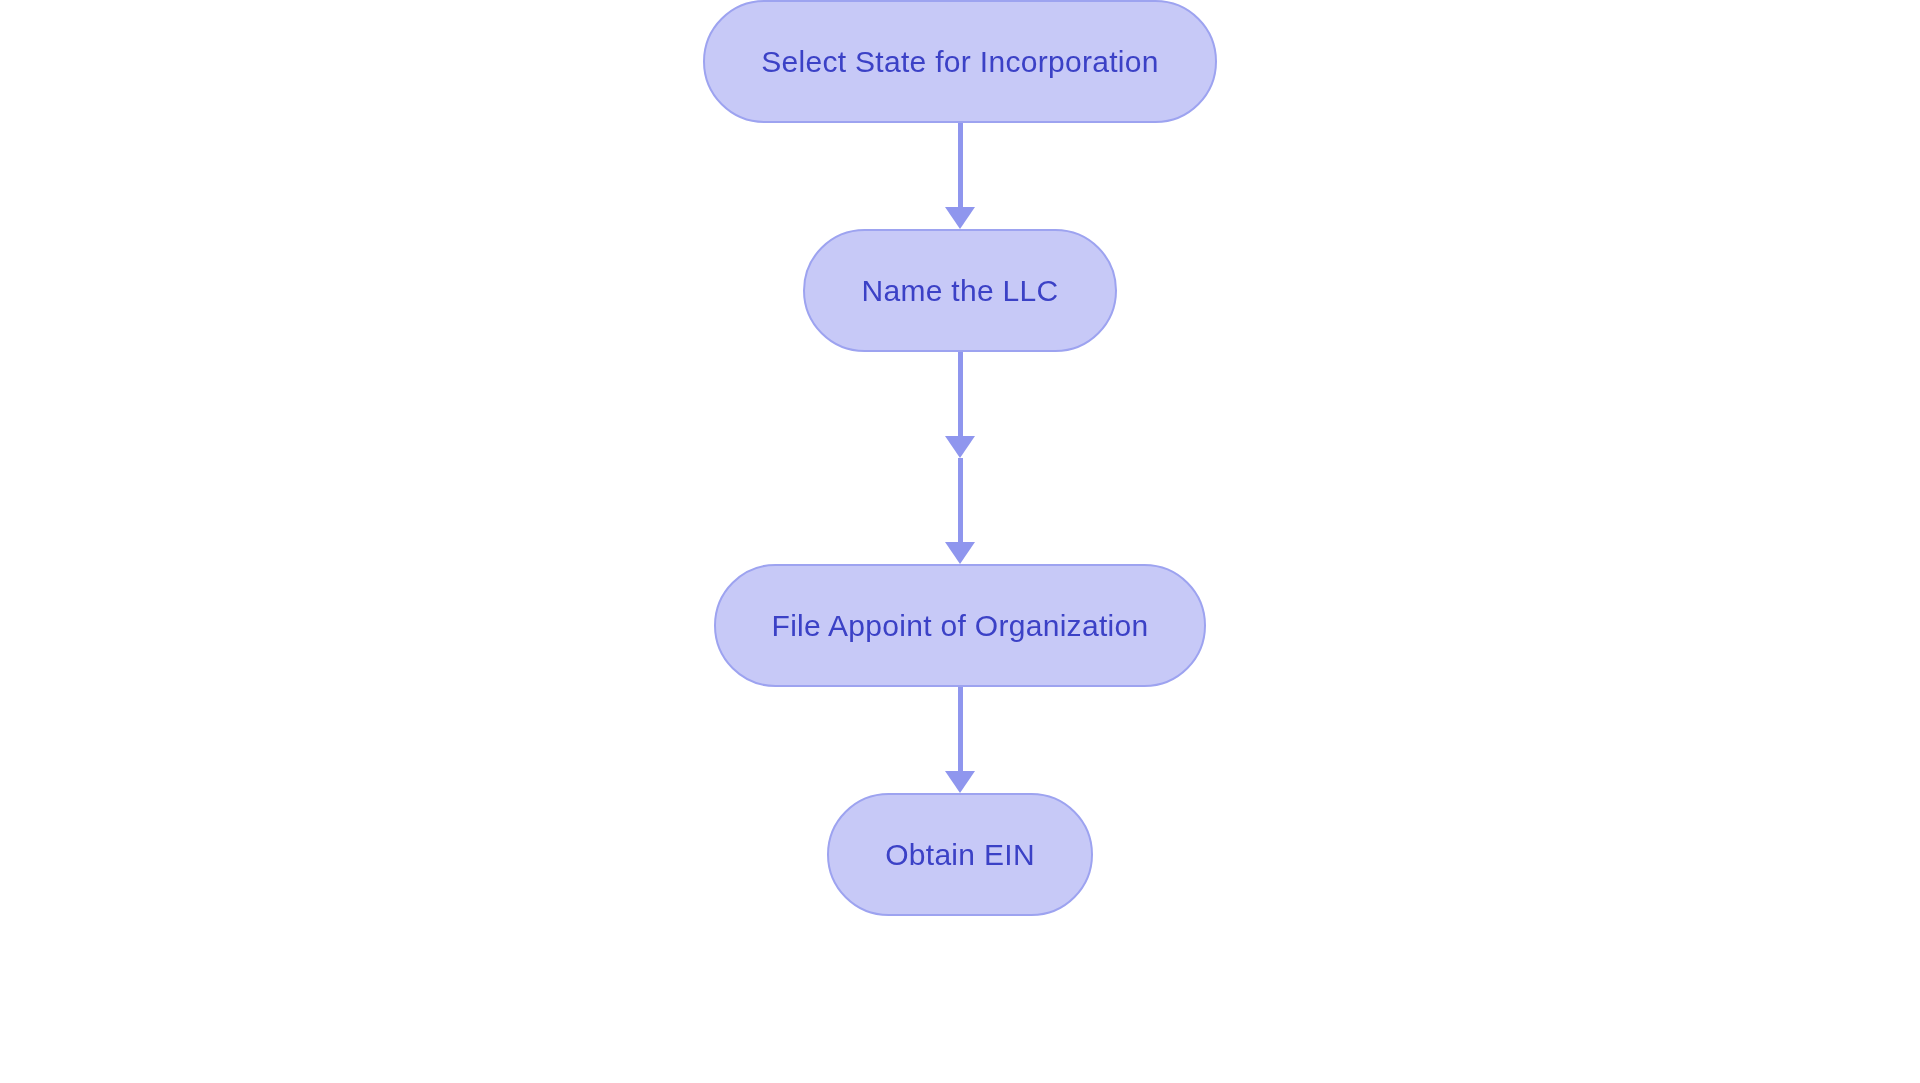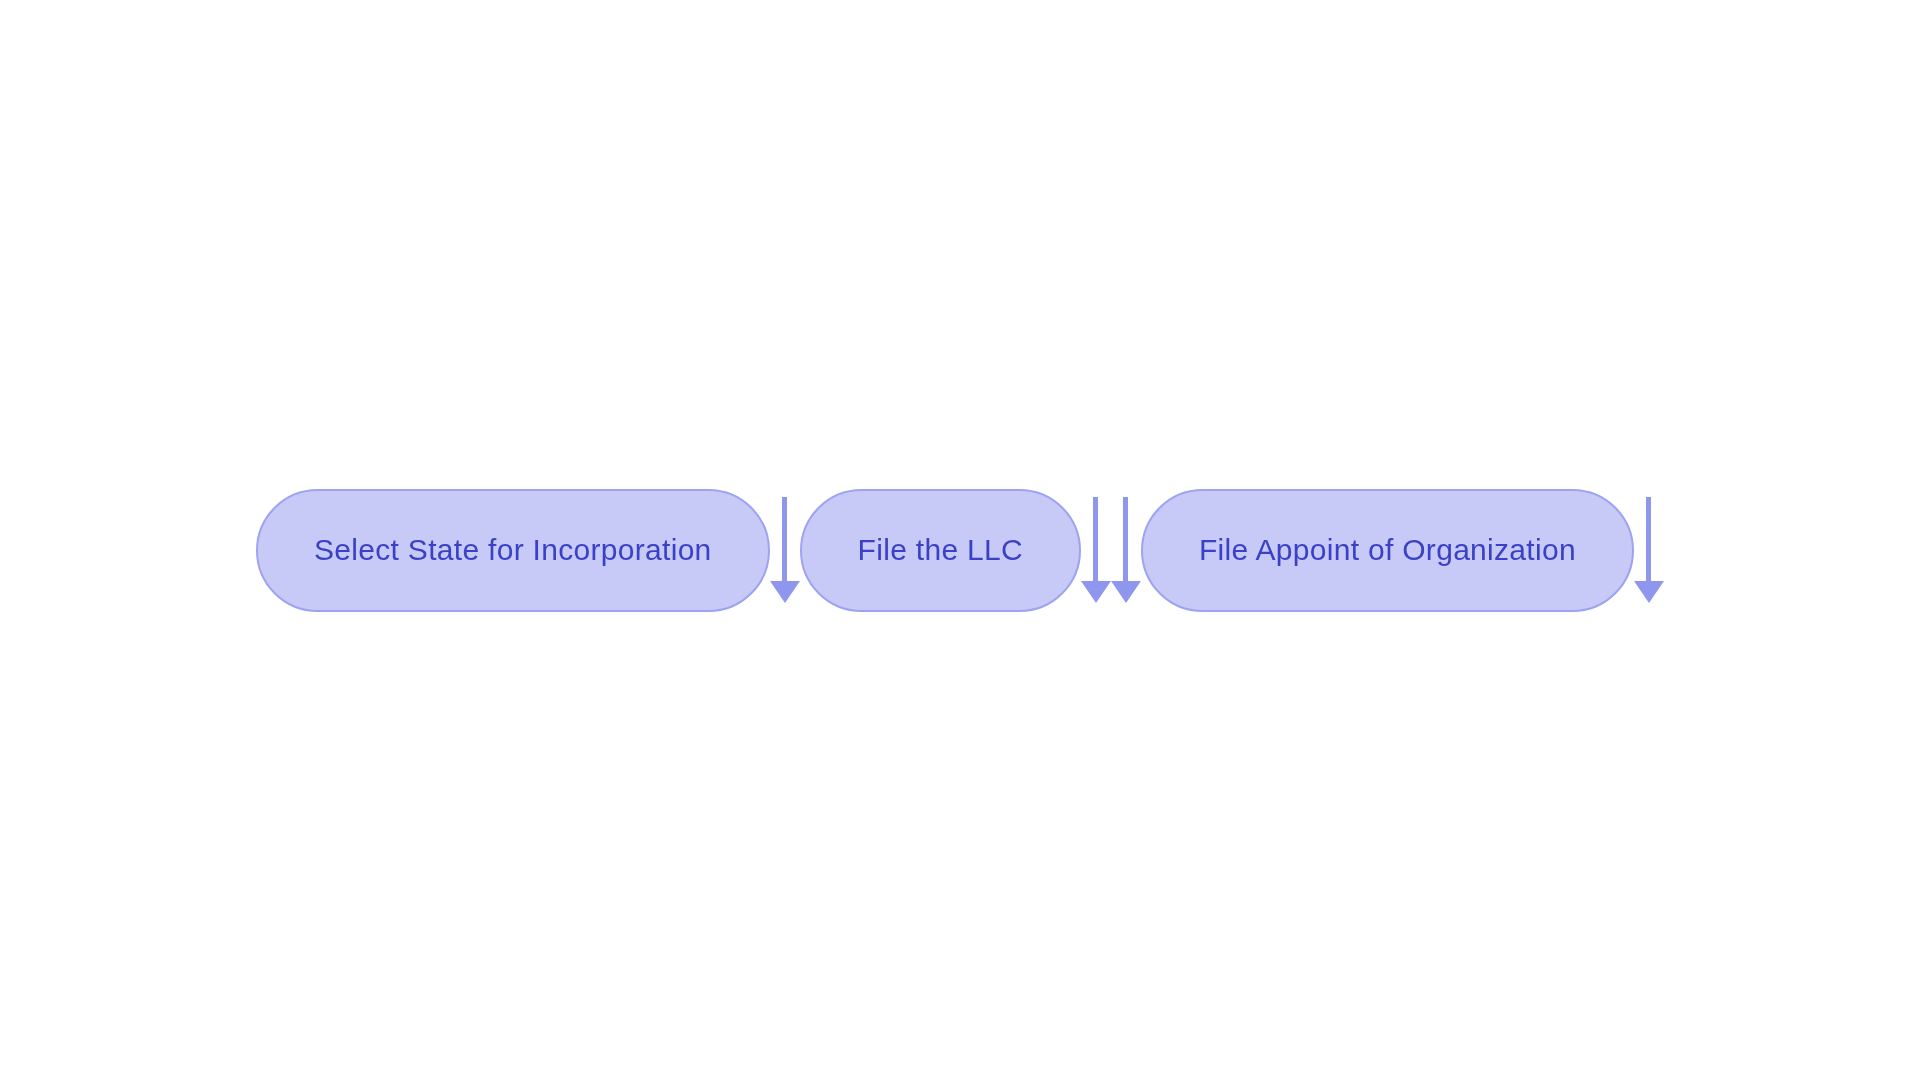--- a/index.html
+++ b/index.html
@@ -17,23 +17,22 @@
     overflow: hidden;
     font-family: "Liberation Sans", "DejaVu Sans", sans-serif;
   }
   .canvas {
     width: 1920px;
     height: 1083px;
     display: flex;
     justify-content: center;
   }
   .flow {
-    padding-top: 17px;
     display: flex;
-    flex-direction: row;
+    flex-direction: column;
     align-items: center;
   }
   .node {
     height: 123px;
     min-width: 190px;
     padding: 0 56px;
     background: var(--node-fill);
     border: 2px solid var(--node-border);
     border-radius: 62px;
     display: flex;
@@ -75,21 +74,21 @@
   <div class="node">
     <span class="node-label">Select State for Incorporation</span>
   </div>
 
   <div class="arrow">
     <div class="arrow-line"></div>
     <div class="arrow-head"></div>
   </div>
 
   <div class="node">
-    <span class="node-label">File the LLC</span>
+    <span class="node-label">Name the LLC</span>
   </div>
 
   <div class="arrow">
     <div class="arrow-line"></div>
     <div class="arrow-head"></div>
   </div>
 
 
   <div class="arrow">
     <div class="arrow-line"></div>
@@ -98,14 +97,17 @@
 
   <div class="node">
     <span class="node-label">File Appoint of Organization</span>
   </div>
 
   <div class="arrow">
     <div class="arrow-line"></div>
     <div class="arrow-head"></div>
   </div>
 
+  <div class="node">
+    <span class="node-label">Obtain EIN</span>
+  </div>
 </div>
 </div>
 
 </body></html>

